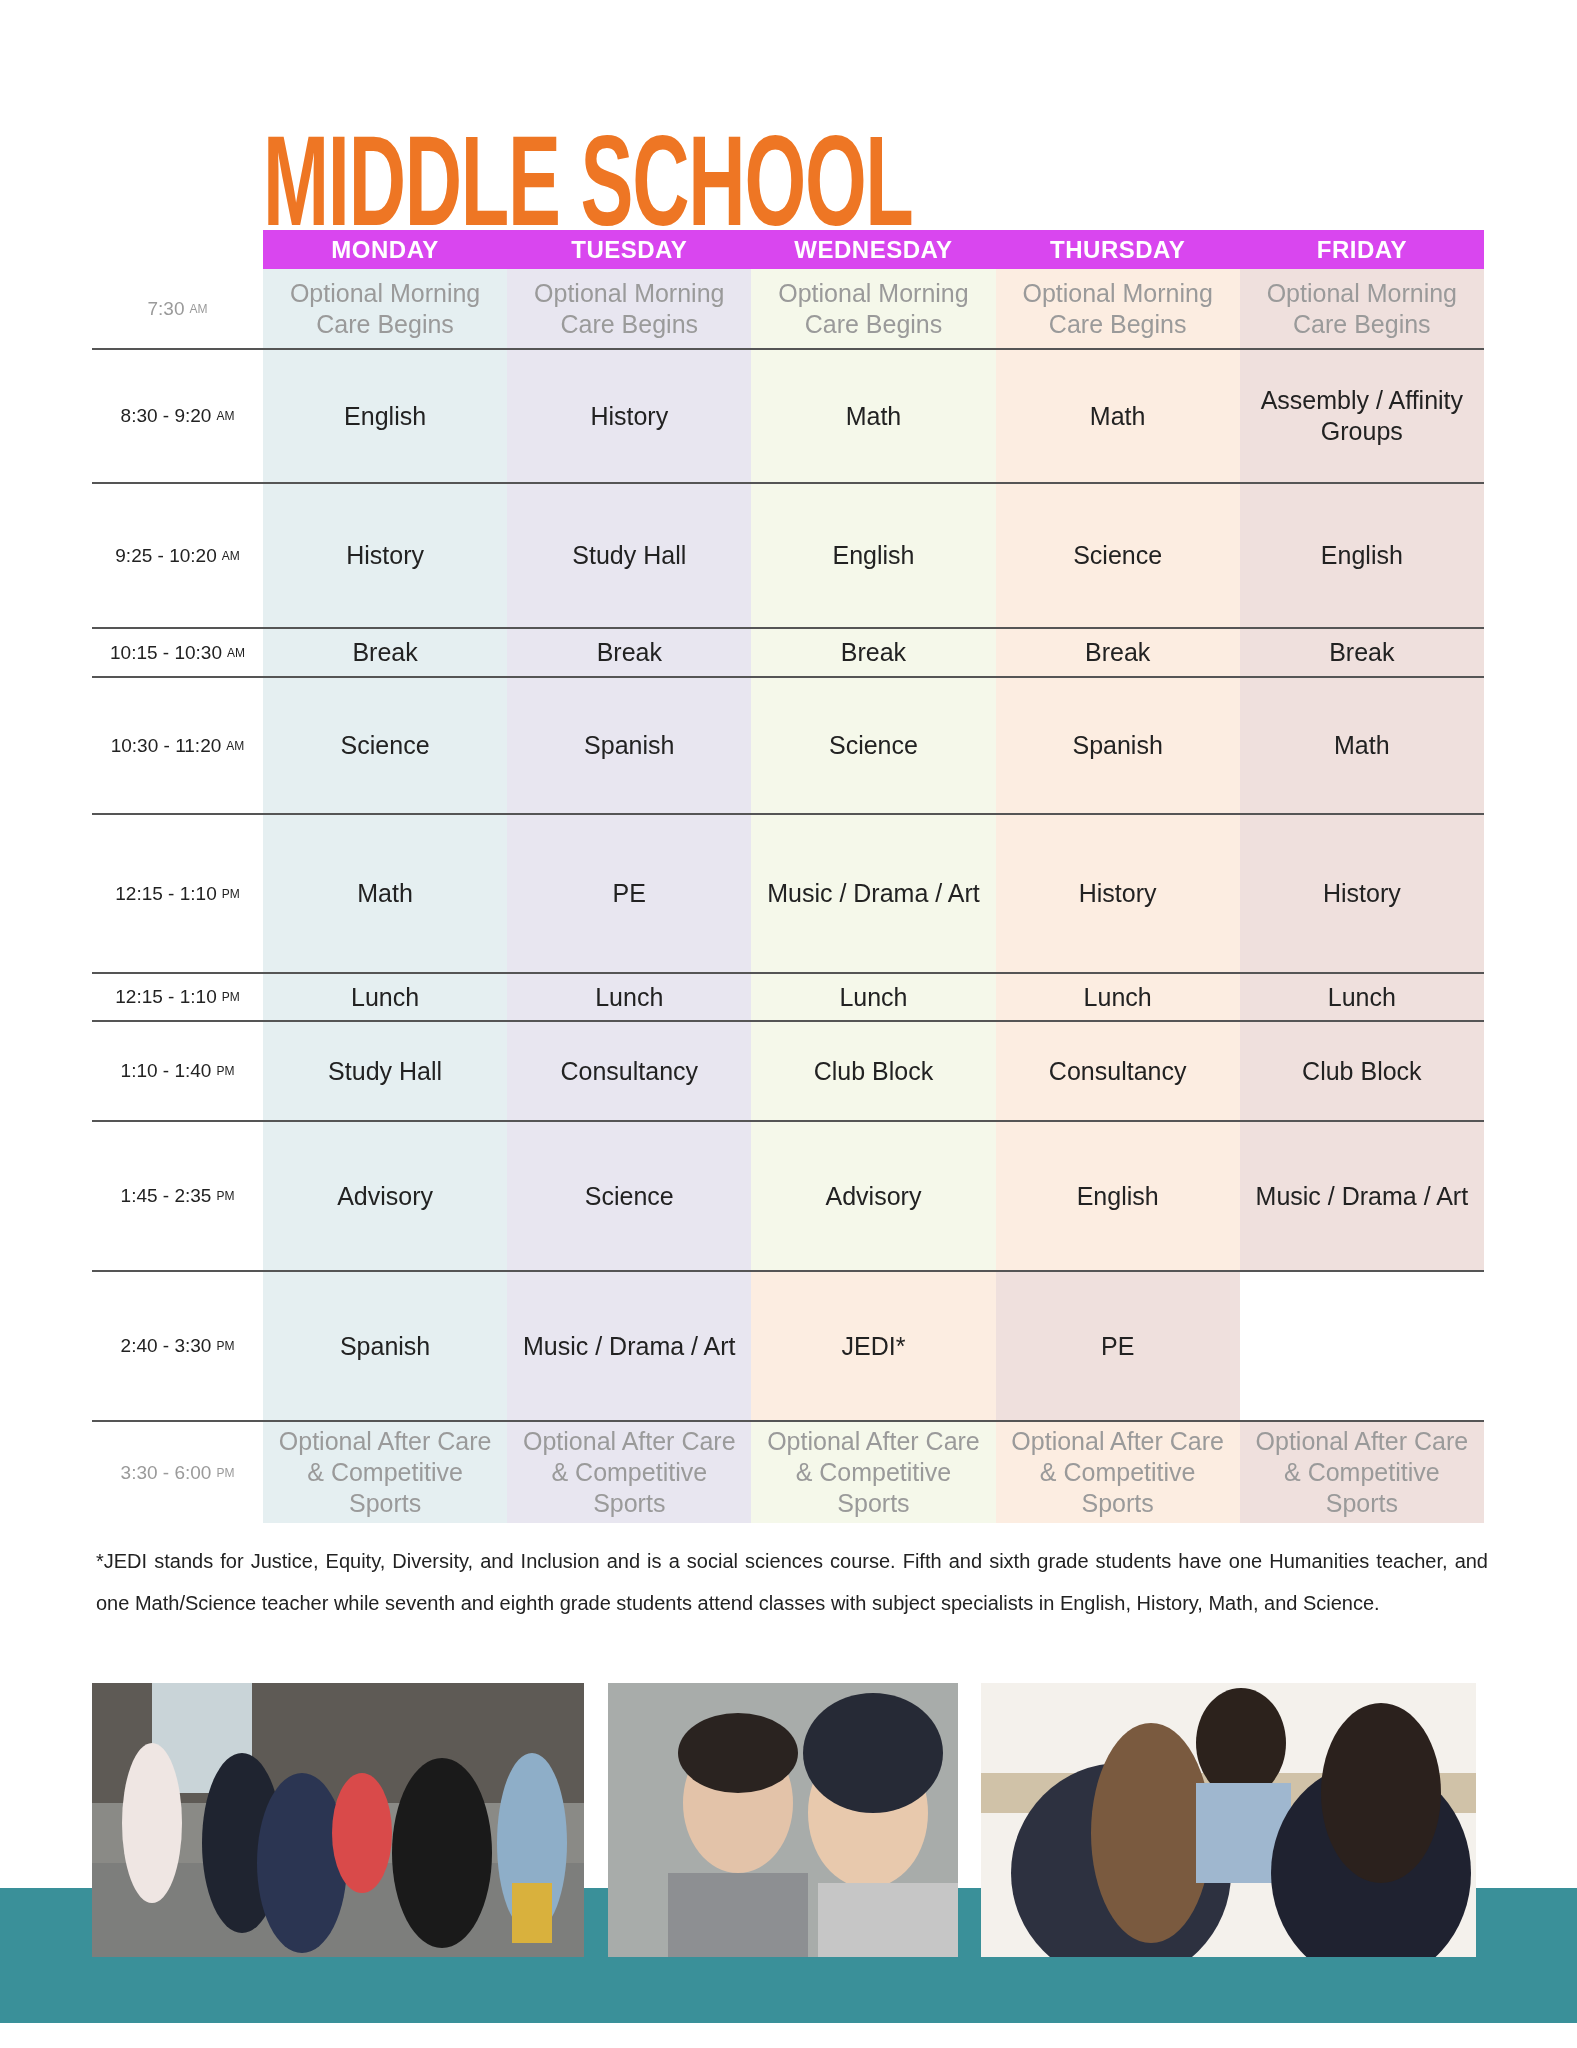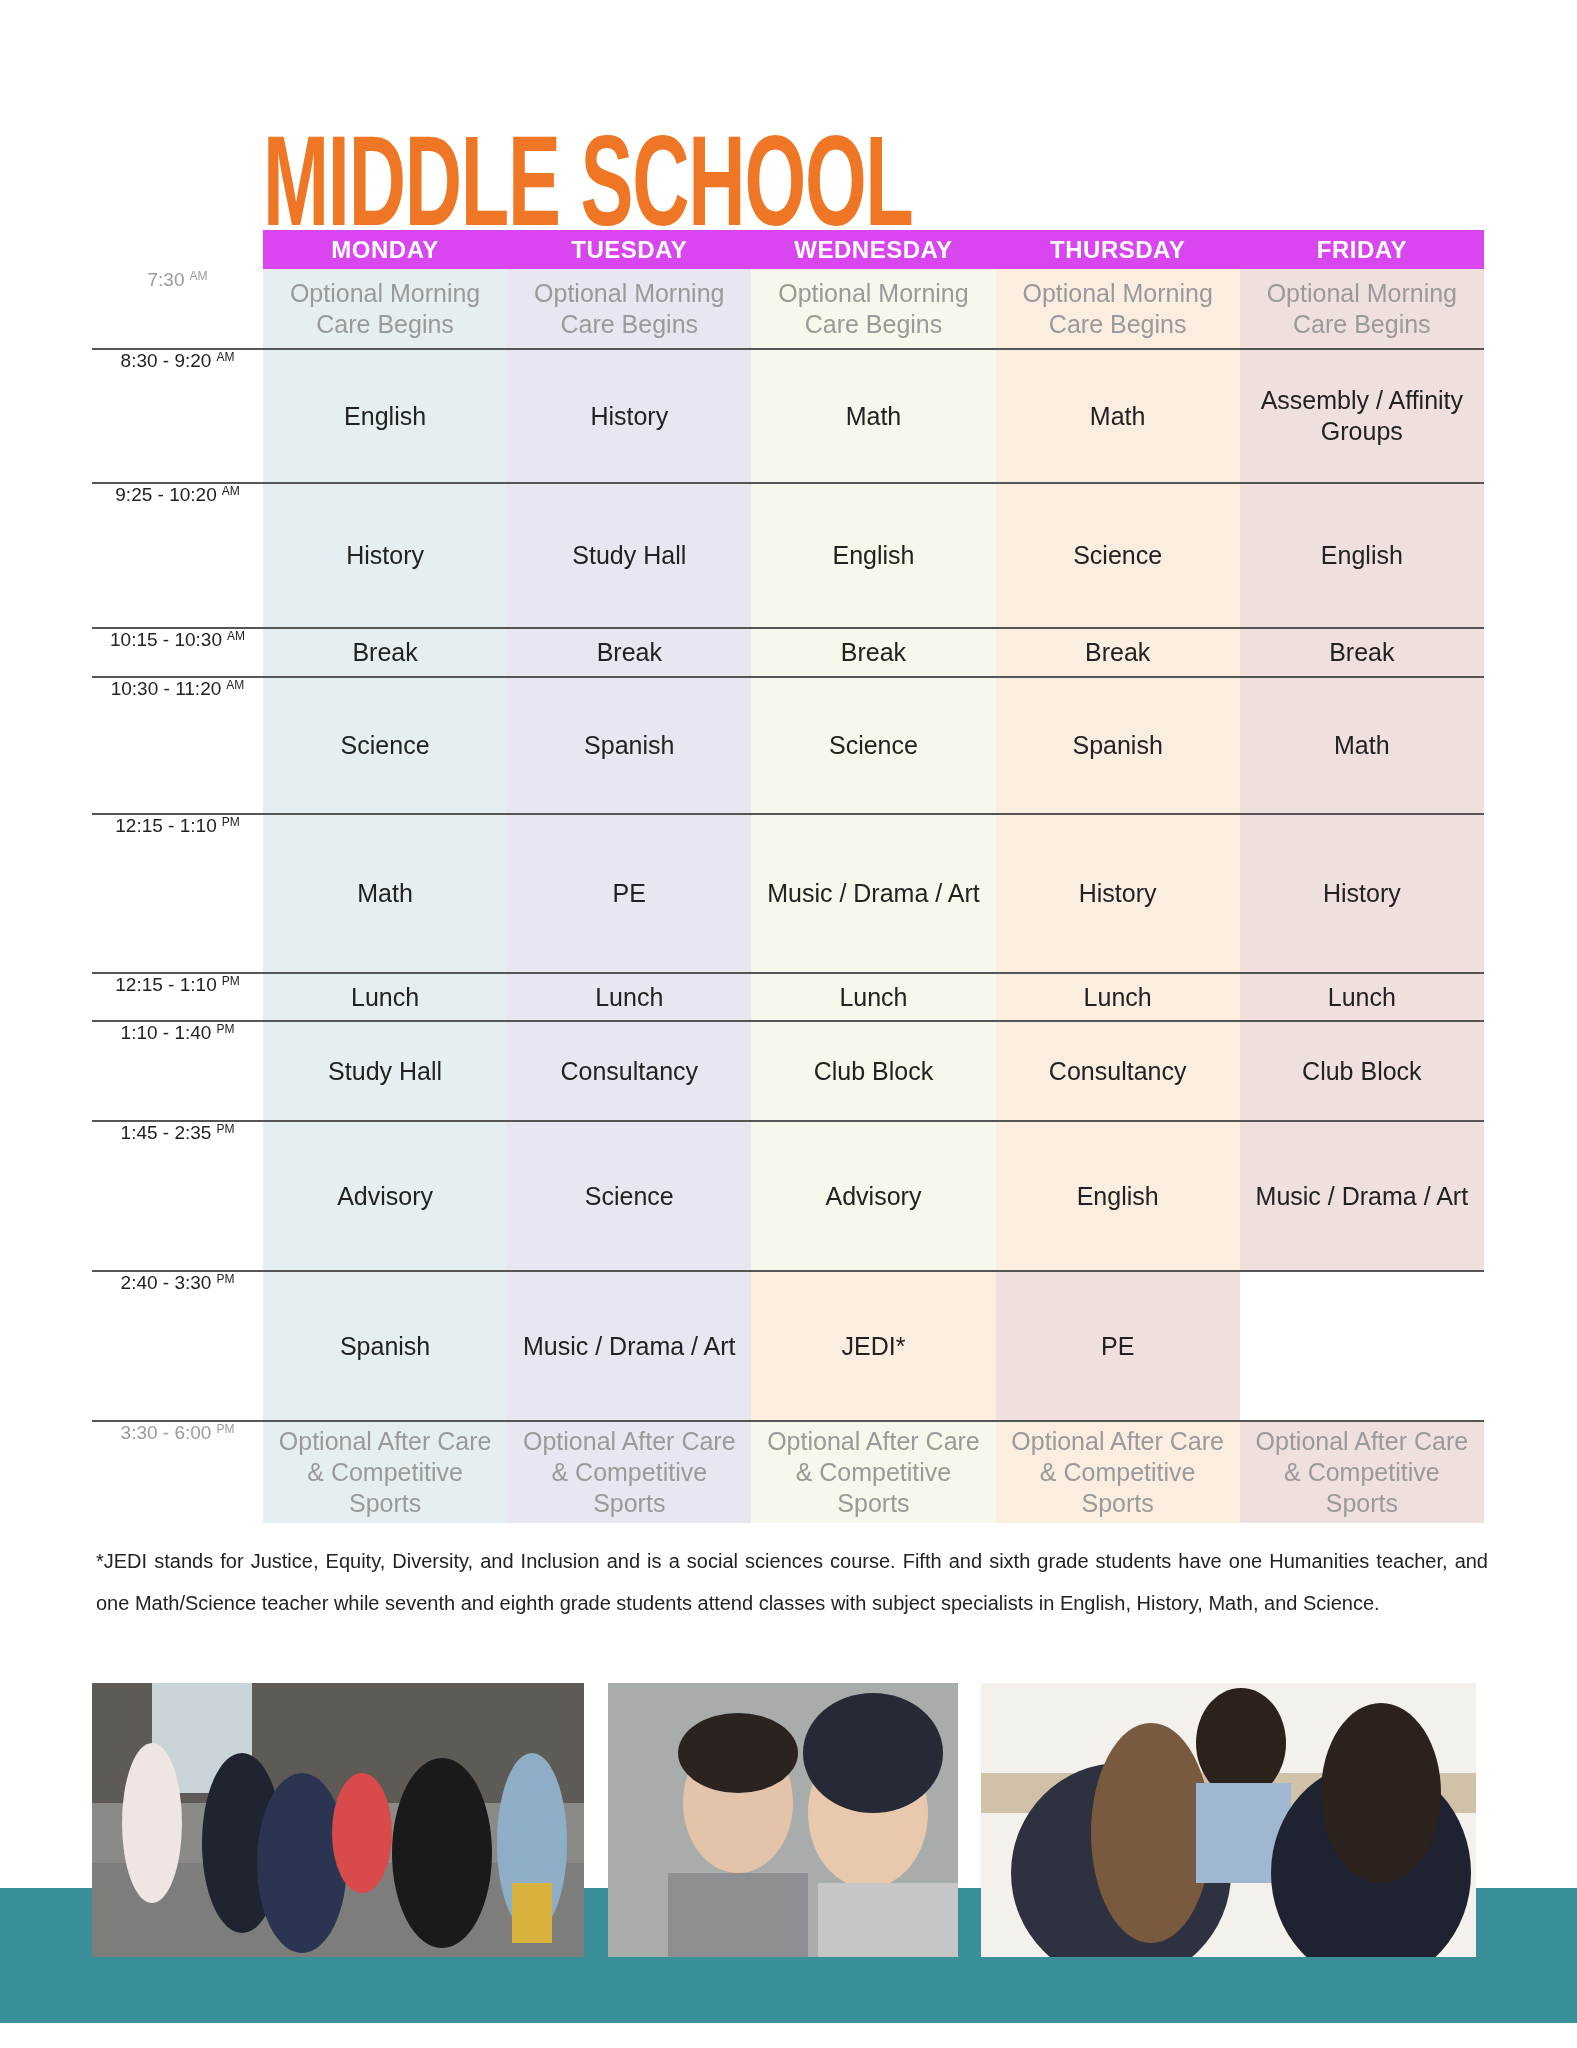--- a/index.html
+++ b/index.html
@@ -14,21 +14,21 @@
   .schedule { position: absolute; left: 92px; top: 230px; width: 1392px; }
   .header-row { display: flex; height: 39px; }
   .header-spacer { width: 171px; background: #ffffff; }
   .day-head {
     width: 244.2px; background: #d946ef; color: #ffffff;
     font-weight: bold; font-size: 24px; line-height: 39px; text-align: center; letter-spacing: 0.5px;
   }
   .row { display: flex; position: relative; }
   .row.lined { border-bottom: 2px solid #555555; }
   .time-cell {
-    width: 171px; display: flex; justify-content: center;
+    width: 171px; display: flex; align-items: center; justify-content: center;
     font-size: 19px; color: #222222; white-space: nowrap;
   }
   .time-cell .ampm { font-size: 12px; margin-left: 5px; }
   .time-cell.muted { color: #9a9a9a; }
   .cell {
     width: 244.2px; display: flex; align-items: center; justify-content: center;
     text-align: center; font-size: 25px; line-height: 31px; color: #222222; padding: 0 14px; box-sizing: border-box;
   }
   .cell.muted { color: #9a9a9a; font-size: 25px; line-height: 31px; padding: 12px 6px; }
   .c0 { background: #e5eff1; }

